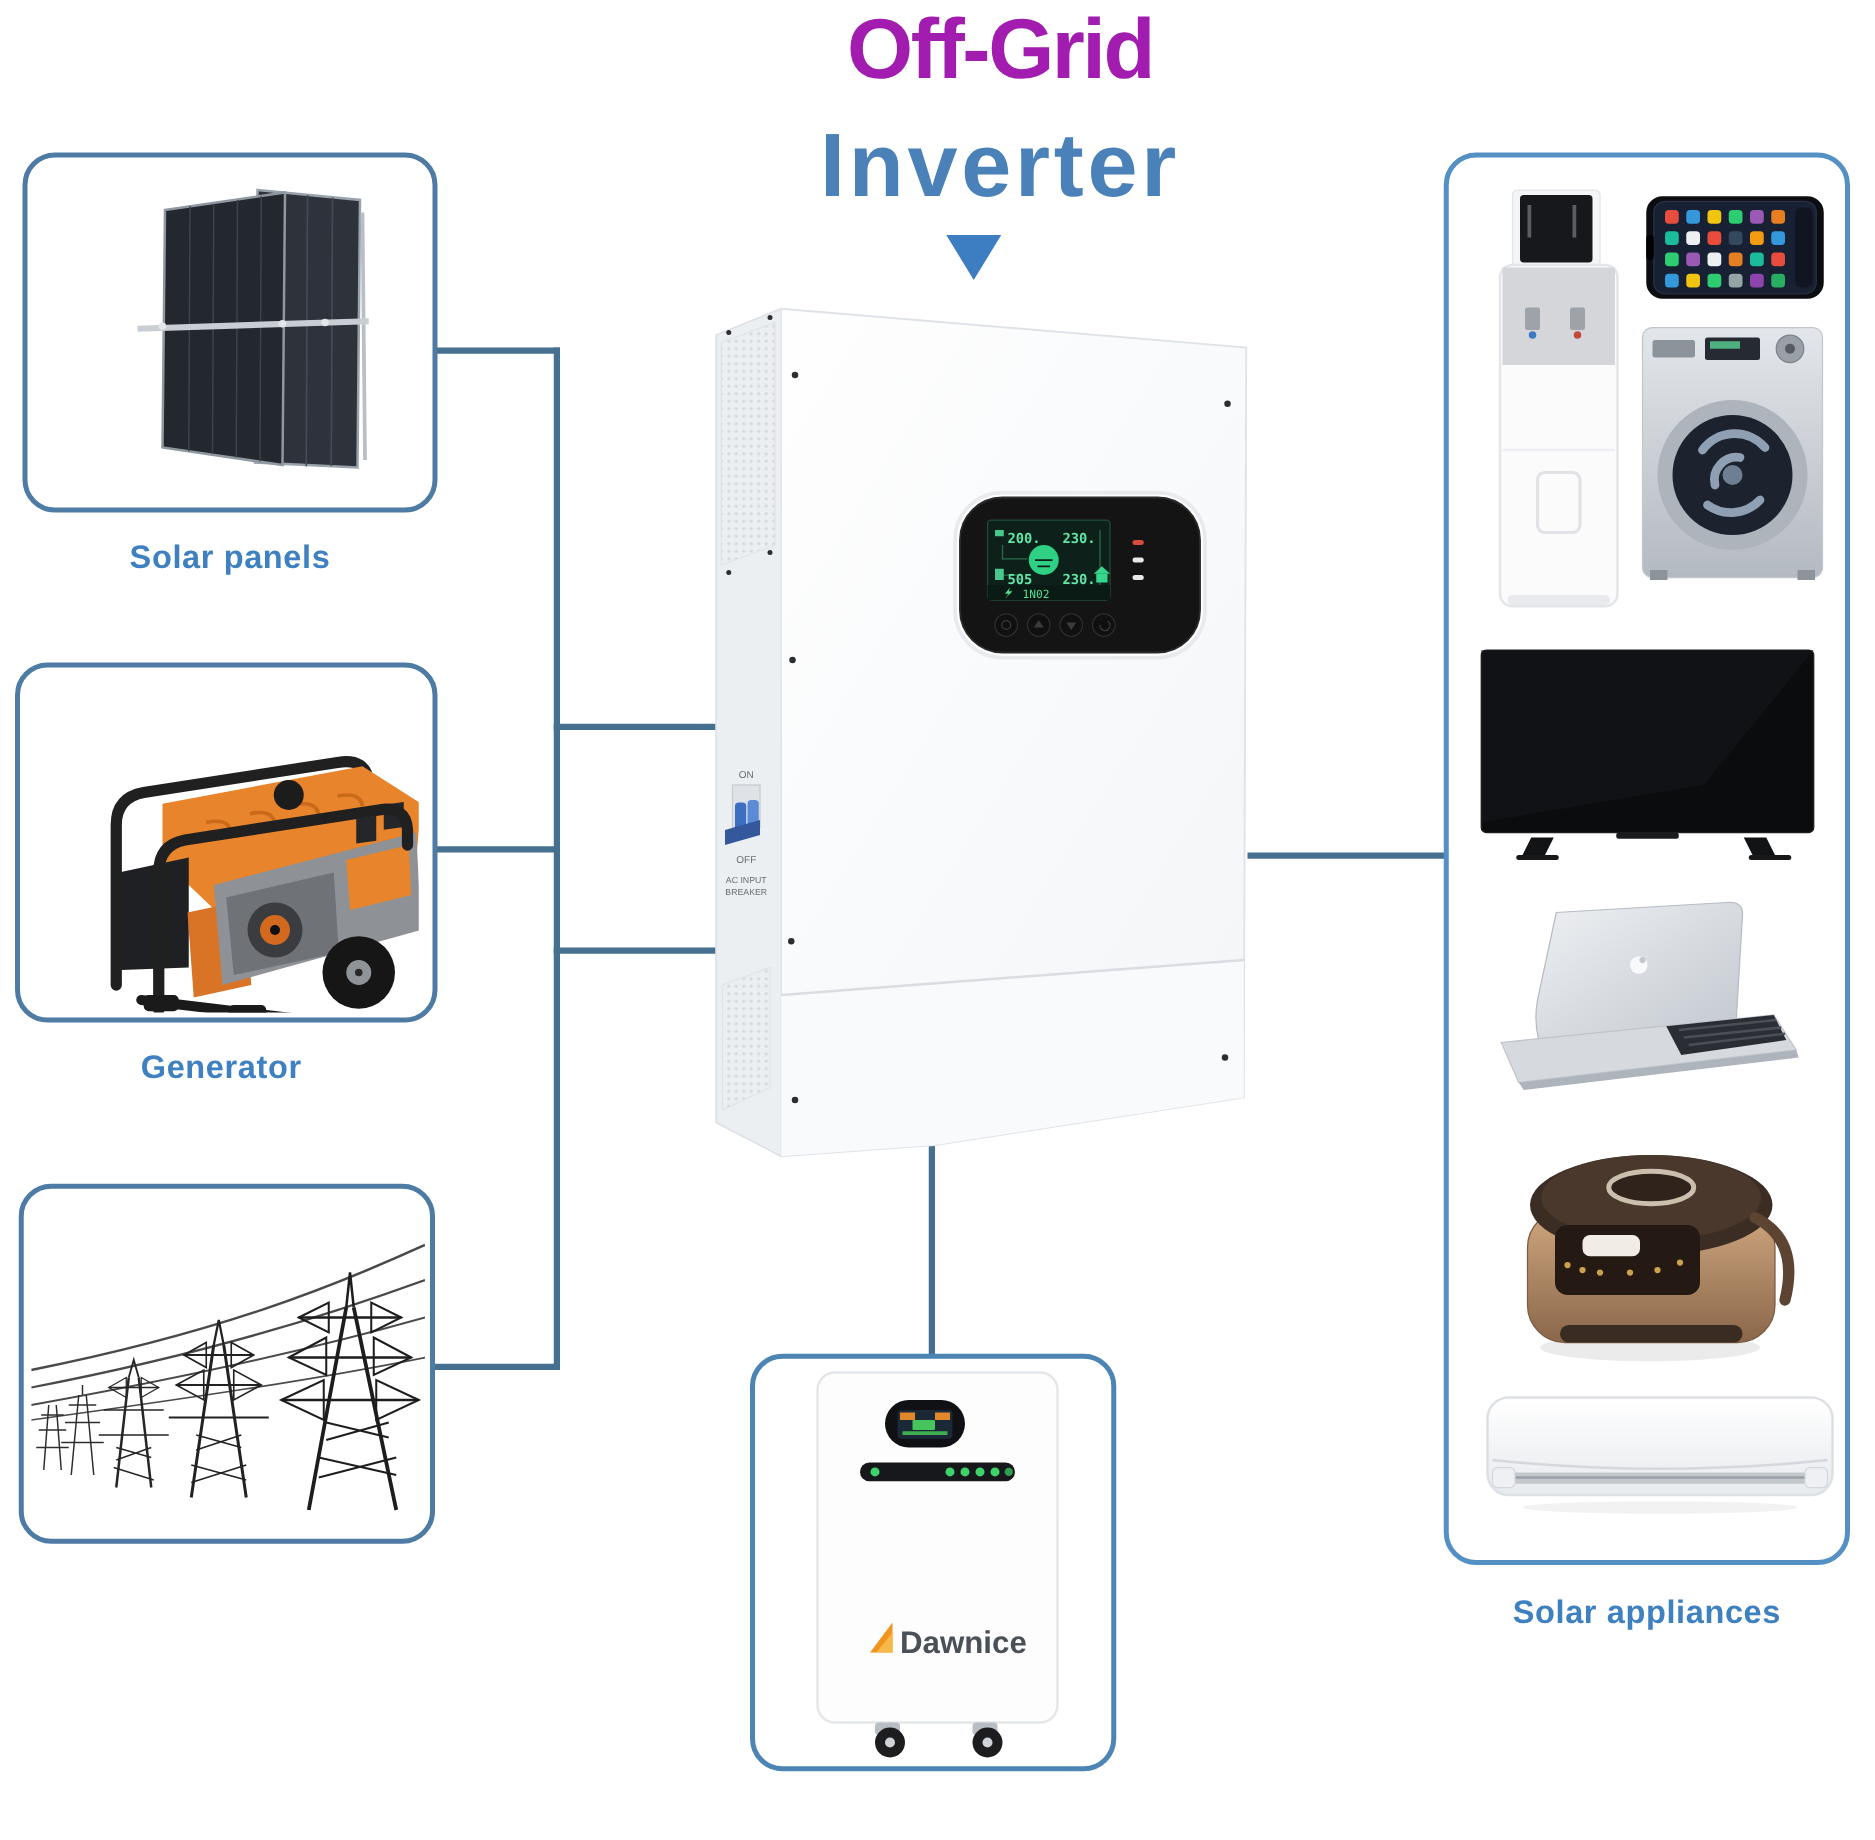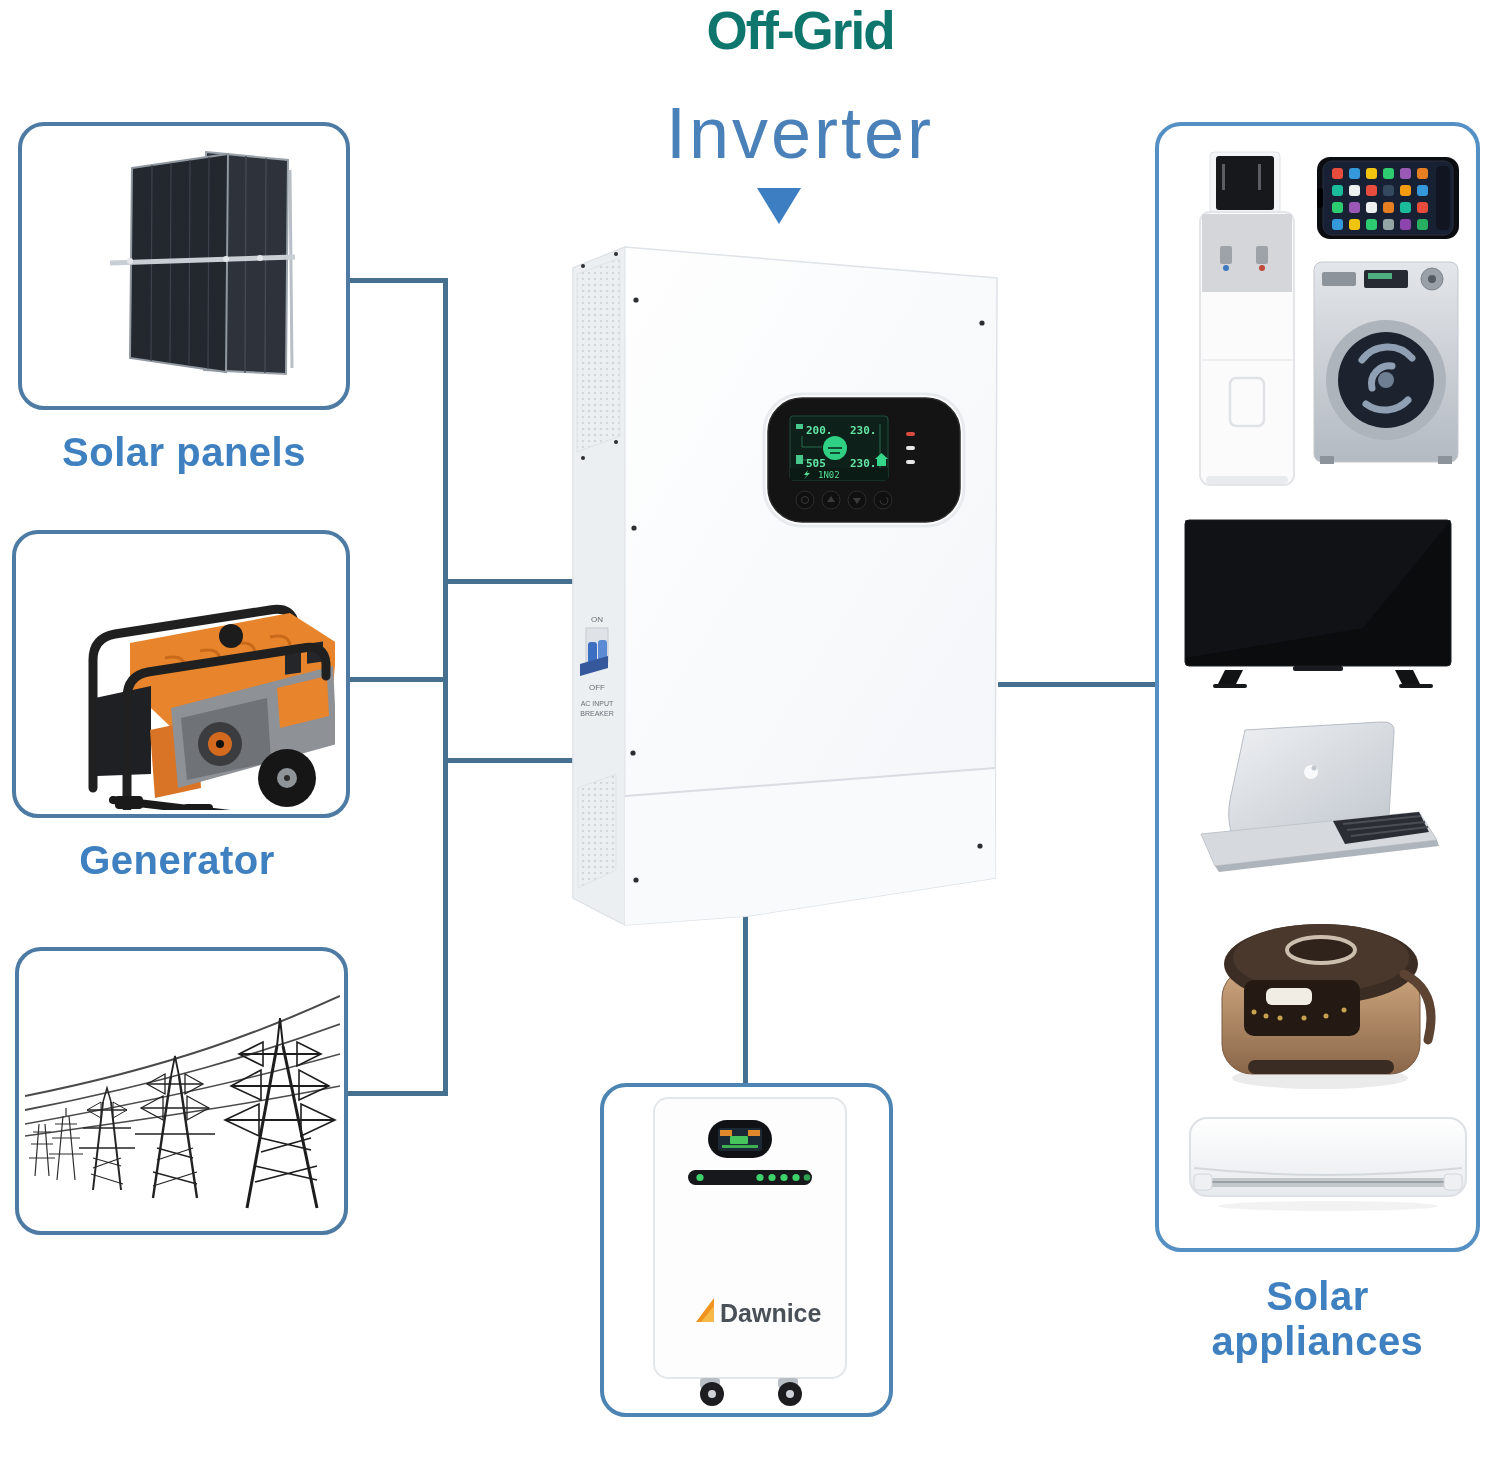--- a/index.html
+++ b/index.html
@@ -3,25 +3,25 @@
 <meta charset="utf-8">
 <style>
   html,body{margin:0;padding:0;background:#ffffff;}
   #stage{position:relative;width:1500px;height:1472px;background:#ffffff;overflow:hidden;
          font-family:"Liberation Sans",sans-serif;}
   .abs{position:absolute;}
   .line{position:absolute;background:#45708f;}
   .box{position:absolute;background:#ffffff;border:4px solid #4d7ba3;border-radius:26px;box-sizing:border-box;}
   .box.rightbox{border-color:#5590c5;}
   .box.battbox{border-color:#4c84b4;}
-  .lbl{position:absolute;text-align:center;color:#3e80c0;font-weight:bold;font-size:40px;letter-spacing:0.5px;}
+  .lbl{position:absolute;text-align:center;color:#3e80c0;font-weight:bold;font-size:26px;letter-spacing:0.5px;}
   .title1{position:absolute;left:425px;top:0px;width:750px;text-align:center;
-          font-size:53px;font-weight:900;letter-spacing:-2px;color:#0f766e;}
+          font-size:68px;font-weight:900;letter-spacing:-2px;color:#a21caf;}
   .title2{position:absolute;left:425px;top:92px;width:750px;text-align:center;
-          font-size:72px;font-weight:400;letter-spacing:3px;color:#4b81b9;}
+          font-size:72px;font-weight:700;letter-spacing:3px;color:#4b81b9;}
   .arrow-down{position:absolute;left:757px;top:188px;width:0;height:0;
           border-left:22px solid transparent;border-right:22px solid transparent;
           border-top:36px solid #3d7ec2;}
   svg text{font-family:"Liberation Sans",sans-serif;}
   svg text.mono{font-family:"DejaVu Sans Mono",monospace;}
 </style>
 </head>
 <body>
 
 <div id="stage">

